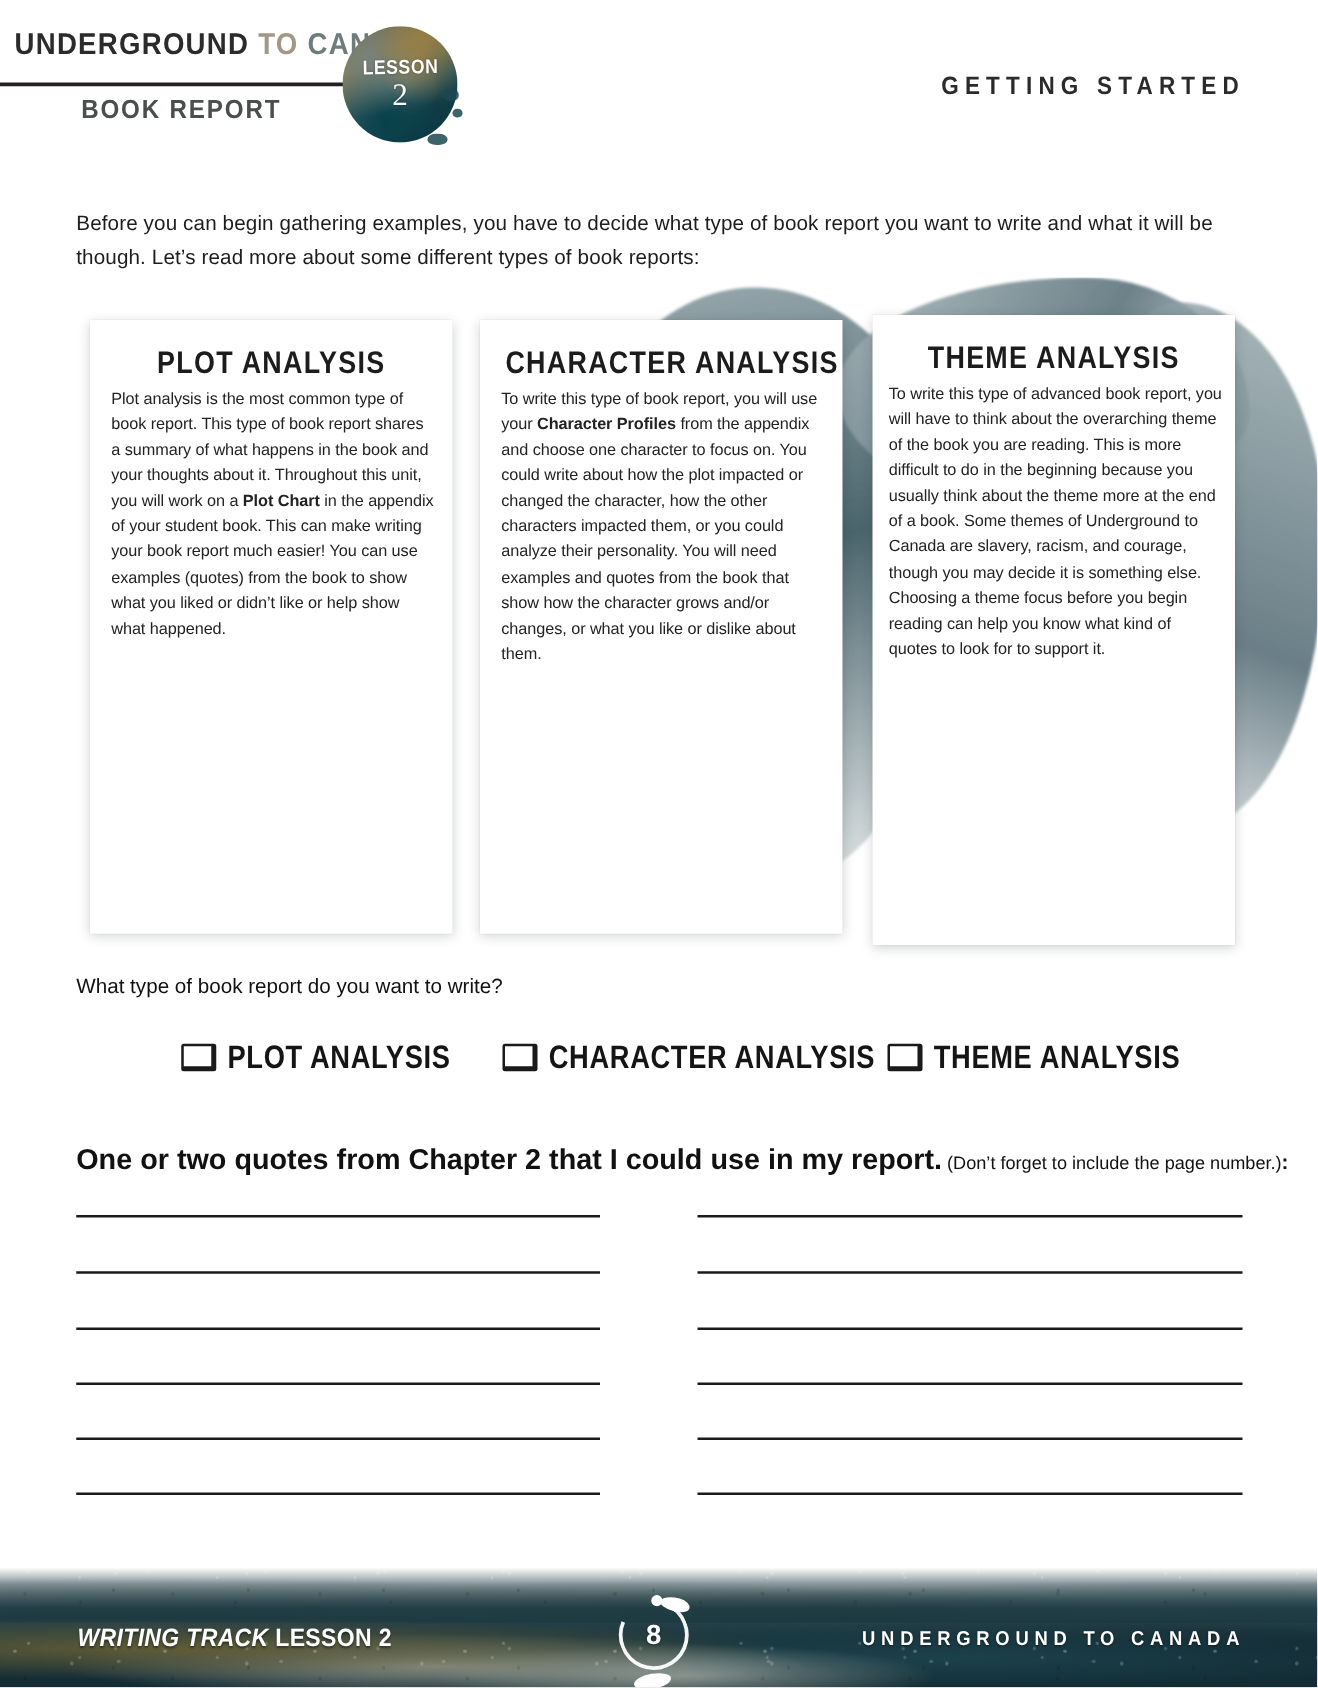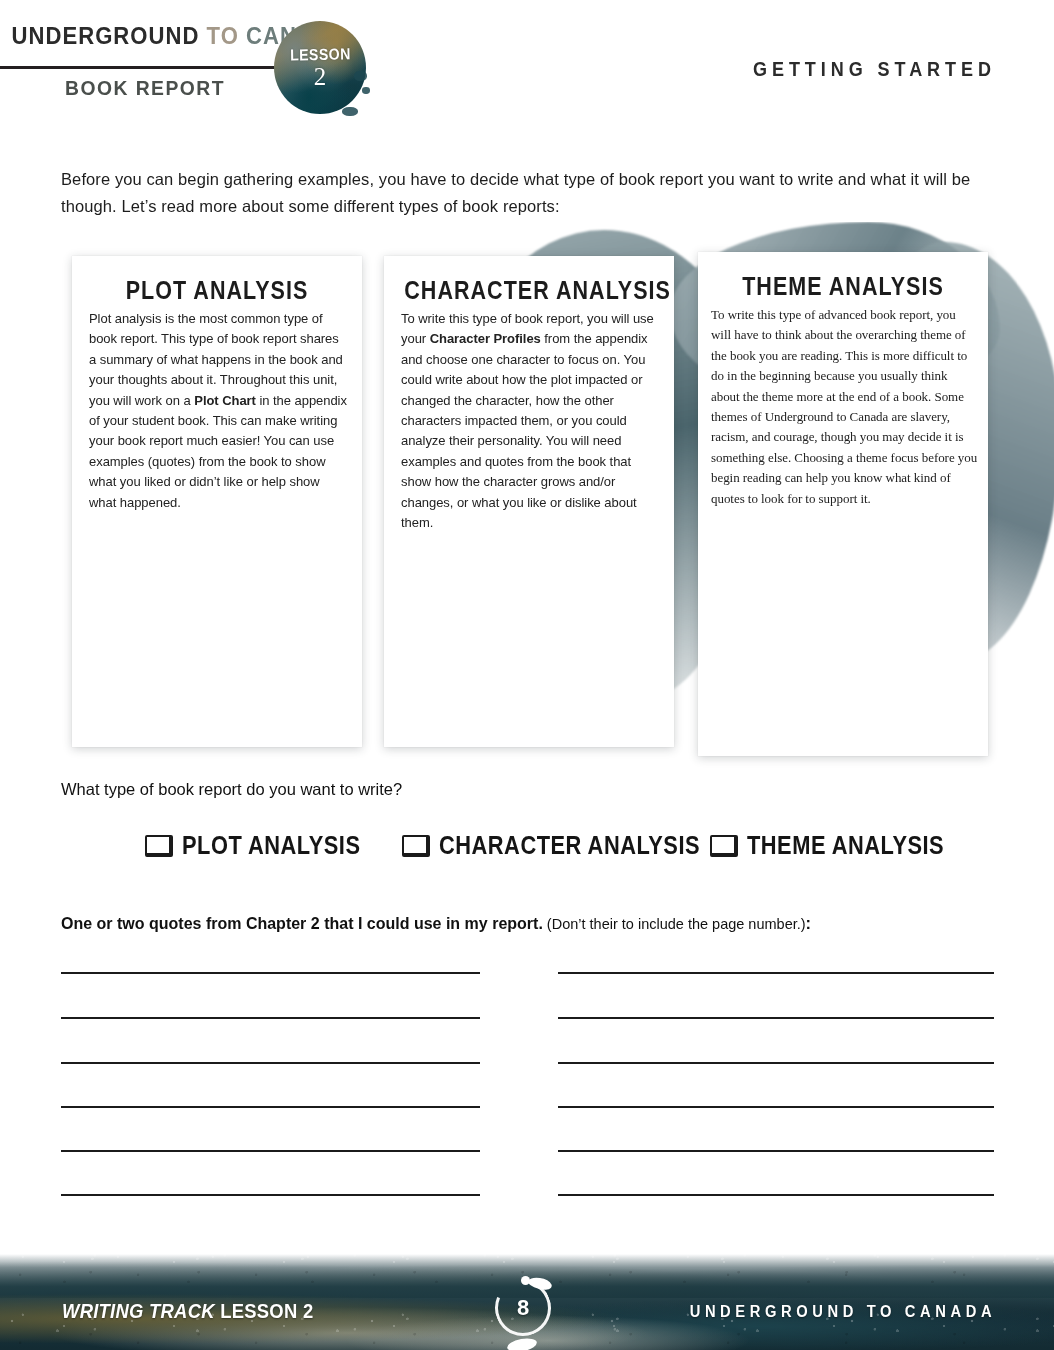--- a/index.html
+++ b/index.html
@@ -75,39 +75,39 @@
     box-shadow:0 2px 9px rgba(40,50,55,.22), 0 0 0 .5px rgba(0,0,0,.04); }
   .card.c1 { left:72px; top:256px; width:290px; height:491px; }
   .card.c2 { left:384px; top:256px; width:290px; height:491px; }
   .card.c3 { left:698px; top:252px; width:290px; height:504px; }
   .card-title { text-align:center; font-family:"Liberation Sans Narrow","Liberation Sans",sans-serif;
     font-weight:bold; font-size:25px; letter-spacing:1.2px; color:#1c1c1c;
     transform:scaleX(.86); transform-origin:center; margin-top:20px; white-space:nowrap; }
   .card-body { font-size:13px; line-height:1.57; color:#222; letter-spacing:-.05px; }
   .card.c1 .card-body { padding:4px 15px 0 17px; }
   .card.c2 .card-body { padding:4px 13px 0 17px; }
-  .card.c3 .card-body { padding:4px 10px 0 13px;font-family:Liberation Serif, serif; }
+  .card.c3 .card-body { padding:4px 10px 0 13px; }
   .card-body b { font-weight:bold; }
 
   
   .q1 { position:absolute; left:61px; top:780px; font-size:16.5px; font-weight:normal; color:#111; }
   .choices { position:absolute; left:0; top:830px; width:1054px; height:50px; }
   .choice { position:absolute; display:flex; align-items:center; gap:9px; }
   .choice.ch1 { left:145px; }
   .choice.ch2 { left:402px; }
   .choice.ch3 { left:710px; }
   .cbox { width:28px; height:22px; border:2.5px solid #1a1a1a;
     border-right-width:4px; border-bottom-width:4.5px; border-radius:2px; background:#fff; }
   .clabel { font-family:"Liberation Sans Narrow","Liberation Sans",sans-serif;
     font-weight:bold; font-size:26px; letter-spacing:.6px; color:#151515;
     transform:scaleX(.84); transform-origin:left center; white-space:nowrap; }
 
   
   .q2 { position:absolute; left:61px; top:914px; font-size:16.5px; color:#111; white-space:nowrap; }
-  .q2 .strong { font-weight:bold; font-size:16px;text-align:right; }
+  .q2 .strong { font-weight:bold; font-size:23px;text-align:right; }
   .q2 .paren { font-size:14.5px; }
   .q2 .colon { font-weight:bold; }
 
   .lines { position:absolute; left:0; top:0; width:1054px; height:1350px; }
   .wline { position:absolute; height:2px; background:#1b1b1b; }
   .wline.L { left:61px; width:419px; }
   .wline.R { left:558px; width:436px; }
 
   
   .footer-band { position:absolute; left:0; bottom:0; width:1054px; height:135px; overflow:hidden; }
@@ -244,21 +244,21 @@
     <div class="cbox"></div>
     <div class="clabel">CHARACTER ANALYSIS</div>
   </div>
   <div class="choice ch3">
     <div class="cbox"></div>
     <div class="clabel">THEME ANALYSIS</div>
   </div>
 </div>
 
 <div class="q2">
-  <span class="strong">One or two quotes from Chapter 2 that I could use in my report.</span><span class="paren"> (Don’t their to include the page number.)</span><span class="colon">:</span>
+  <span class="strong">One or two quotes from Chapter 2 that I could use in my report.</span><span class="paren"> (Don’t forget to include the page number.)</span><span class="colon">:</span>
 </div>
 
 <div class="lines">
   <div class="wline L" style="top:972px;"></div>
   <div class="wline L" style="top:1017px;"></div>
   <div class="wline L" style="top:1062px;"></div>
   <div class="wline L" style="top:1106px;"></div>
   <div class="wline L" style="top:1150px;"></div>
   <div class="wline L" style="top:1194px;"></div>
   <div class="wline R" style="top:972px;"></div>

